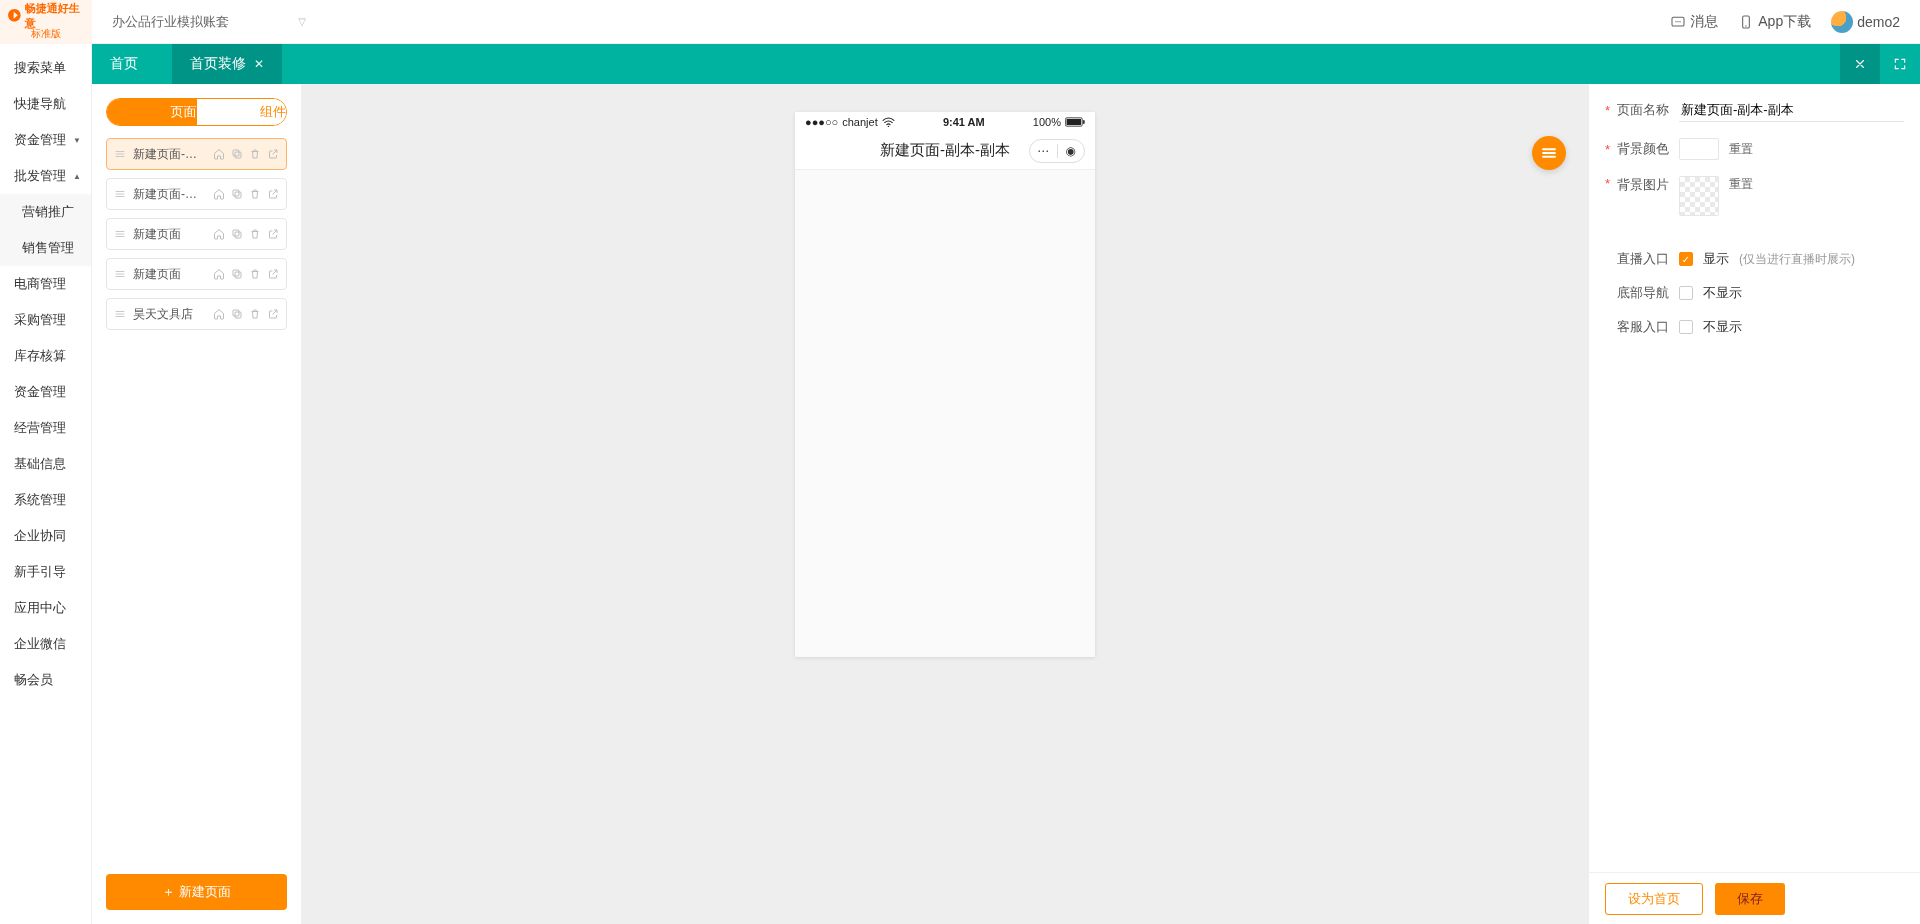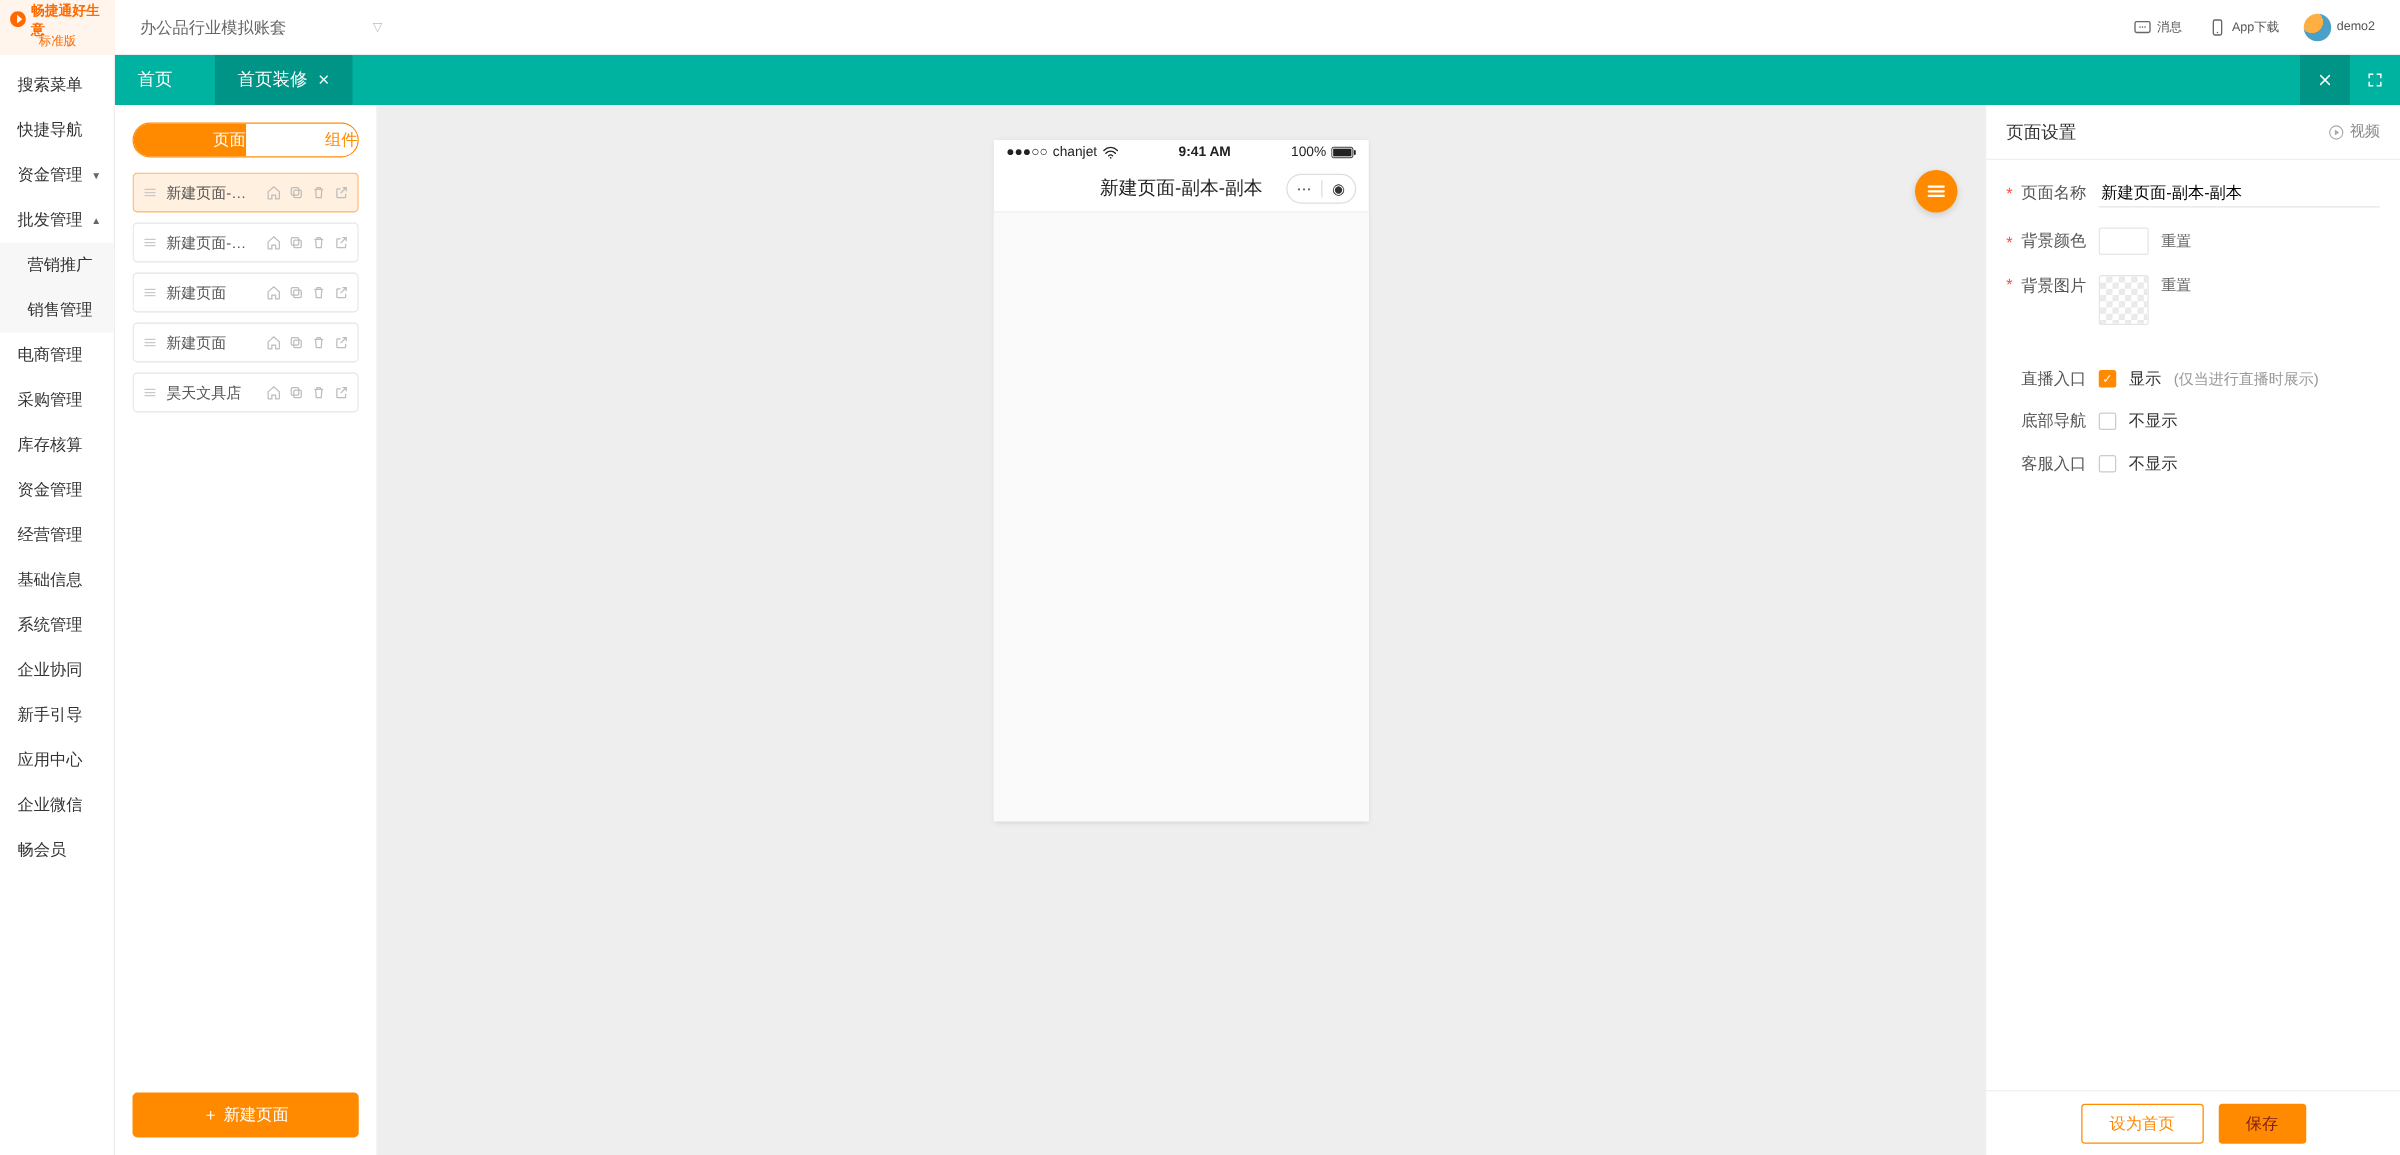--- a/index.html
+++ b/index.html
@@ -11,21 +11,21 @@
   .logo-box { width: 92px; height: 44px; background: #fff5ec; display: flex; flex-direction: column; align-items: center; justify-content: center; }
   .logo-box .logo { width: 80px; height: 24px; display: flex; align-items: center; justify-content: center; gap: 2px; }
   .logo-box .logo svg { width: 18px; height: 18px; }
   .logo-box .logo-text { font-size: 11px; font-weight: bold; color: #ff6a00; }
   .logo-box .ver { font-size: 10px; color: #ff6a00; line-height: 1; margin-top: 1px; }
 
   .account-select { flex: 0 0 210px; height: 30px; margin-left: 12px; display: flex; align-items: center; justify-content: space-between; padding: 0 8px; color: #666; font-size: 13px; cursor: pointer; }
   .account-select .chev { color: #bbb; font-size: 10px; }
 
   .top-right { margin-left: auto; display: flex; align-items: center; gap: 20px; padding-right: 20px; }
-  .top-right .tr-item { display: flex; align-items: center; gap: 4px; color: #555; cursor: pointer; font-size: 10px; text-align: right; }
+  .top-right .tr-item { display: flex; align-items: center; gap: 4px; color: #555; cursor: pointer; font-size: 14px; text-align: right; }
   .top-right .avatar { width: 22px; height: 22px; border-radius: 50%; background: radial-gradient(circle at 30% 30%, #ffae42 0 40%, #4aa0c7 41% 100%); }
   .icon-sm { width: 16px; height: 16px; display: inline-block; }
 
   
   .main { flex: 1 1 auto; display: flex; min-height: 0; }
 
   
   .leftnav { width: 92px; flex: 0 0 92px; border-right: 1px solid #eee; overflow-y: auto; padding-top: 6px; }
   .leftnav .nav-item { height: 36px; display: flex; align-items: center; justify-content: space-between; padding: 0 10px 0 14px; cursor: pointer; font-size: 13px; color: #333; }
   .leftnav .nav-item.sub { padding-left: 22px; color: #333; background: #f7f7f7; }
@@ -86,21 +86,21 @@
   .frow .label { width: 62px; color: #555; }
   .frow .value { flex: 1; display: flex; align-items: center; gap: 10px; }
   .frow input[type=text] { width: 100%; border: none; border-bottom: 1px solid #e5e5e5; padding: 4px 2px; font-size: 13px; outline: none; }
   .swatch { width: 40px; height: 22px; border: 1px solid #e5e5e5; background: #fff; border-radius: 2px; cursor: pointer; }
   .swatch.checker { background-image: linear-gradient(45deg,#e9e9e9 25%,transparent 25%,transparent 75%,#e9e9e9 75%,#e9e9e9),linear-gradient(45deg,#e9e9e9 25%,transparent 25%,transparent 75%,#e9e9e9 75%,#e9e9e9); background-size: 10px 10px; background-position: 0 0,5px 5px; }
   .reset { font-size: 12px; color: #666; cursor: pointer; }
   .cbox { width: 14px; height: 14px; border: 1px solid #ccc; border-radius: 2px; display: inline-flex; align-items: center; justify-content: center; font-size: 10px; color: #fff; }
   .cbox.checked { background: #ff8a00; border-color: #ff8a00; }
   .hint { font-size: 12px; color: #999; }
 
-  .settings-foot { height: 52px; border-top: 1px solid #f0f0f0; display: flex; align-items: center; justify-content: center; gap: 12px; padding: 0 16px; }
+  .settings-foot { height: 52px; border-top: 1px solid #f0f0f0; display: flex; align-items: center; justify-content: flex-start; gap: 12px; padding: 0 16px; }
   .btn { height: 32px; padding: 0 22px; border-radius: 3px; display: flex; align-items: center; justify-content: center; font-size: 13px; cursor: pointer; }
   .btn-ghost { border: 1px solid #ff8a00; color: #ff8a00; background: #fff; }
   .btn-primary { background: #ff8a00; color: #7f1d1d; }
 
   svg { display: block; }
 </style>
 </head>
 <body>
 
 <div class="topbar">
@@ -426,30 +426,20 @@
               <div class="half">⋯</div>
               <div class="sep"></div>
               <div class="half">◉</div>
             </div>
           </div>
           <div class="phone-body"></div>
         </div>
       </div>
 
       <div class="settings-col">
-        <div class="settings-head">
-          <span class="title">页面设置</span>
-          <div class="video">
-            <svg width="14" height="14" viewBox="0 0 24 24">
-                <circle cx="12" cy="12" r="9" fill="none" stroke="#aaa" stroke-width="1.6"></circle>
-                <path d="M10 8l6 4-6 4z" fill="#aaa"></path>
-              </svg>
-            <span>视频</span>
-          </div>
-        </div>
         <div class="settings-body">
           <div class="frow">
             <span class="star">*</span>
             <span class="label">页面名称</span>
             <div class="value">
                 <input type="text" value="新建页面-副本-副本" style="">
               </div>
           </div>
           <div class="frow">
             <span class="star">*</span>

